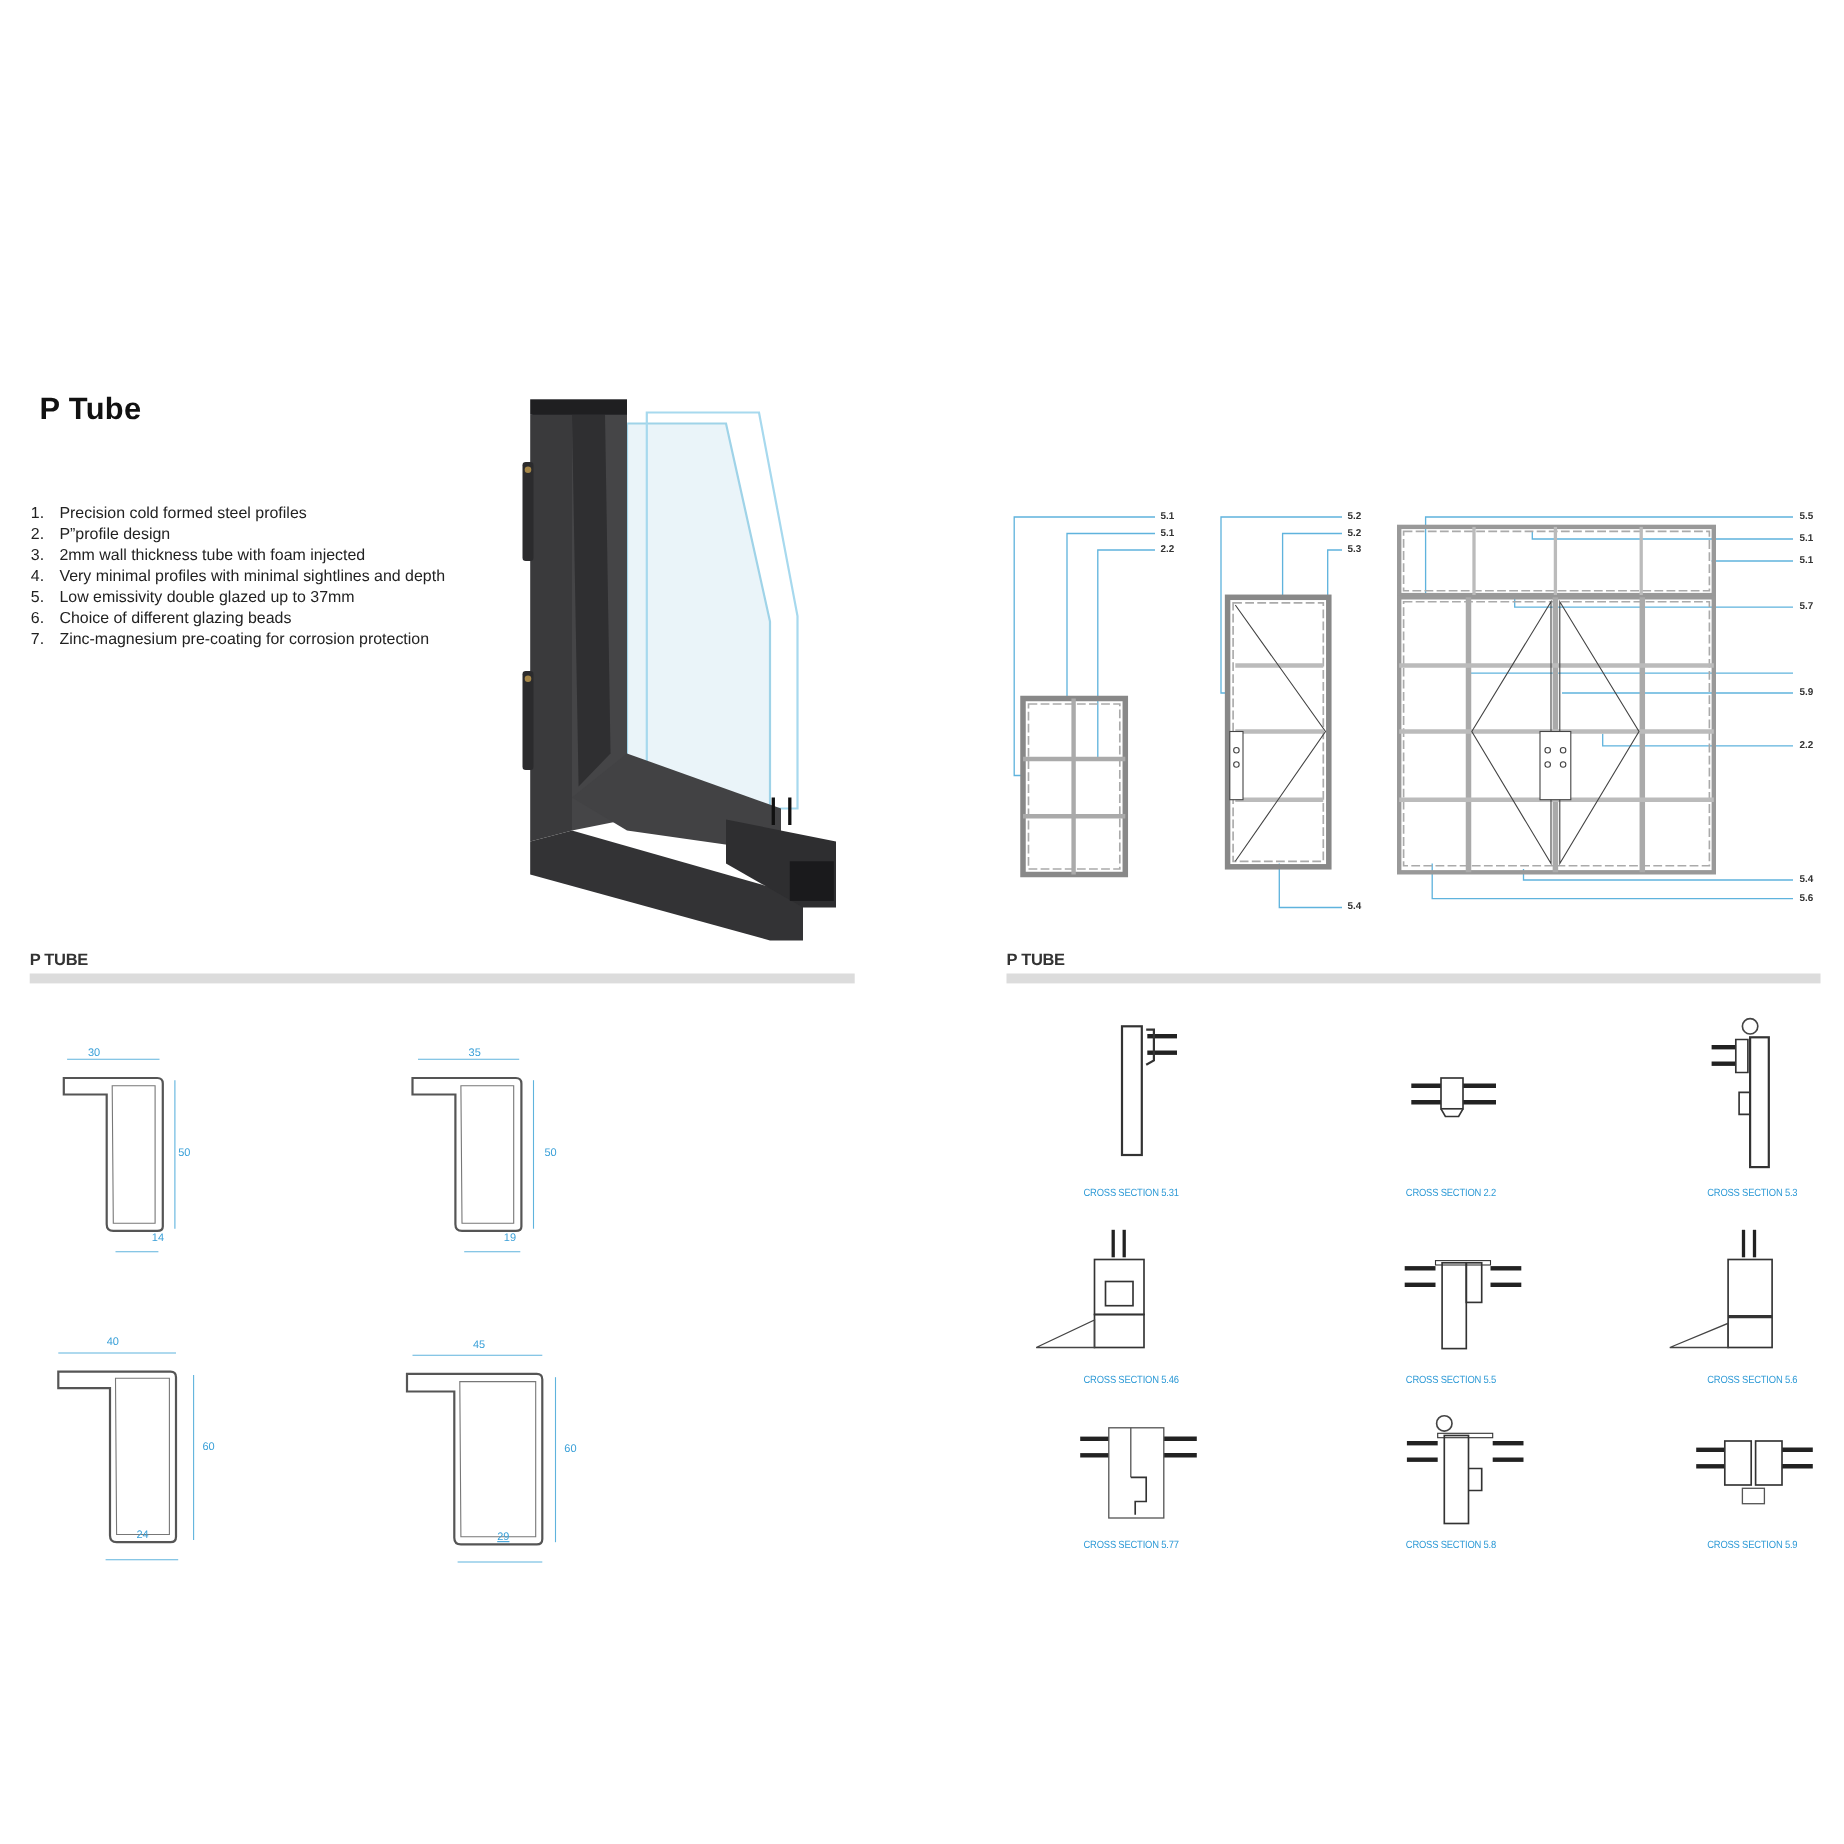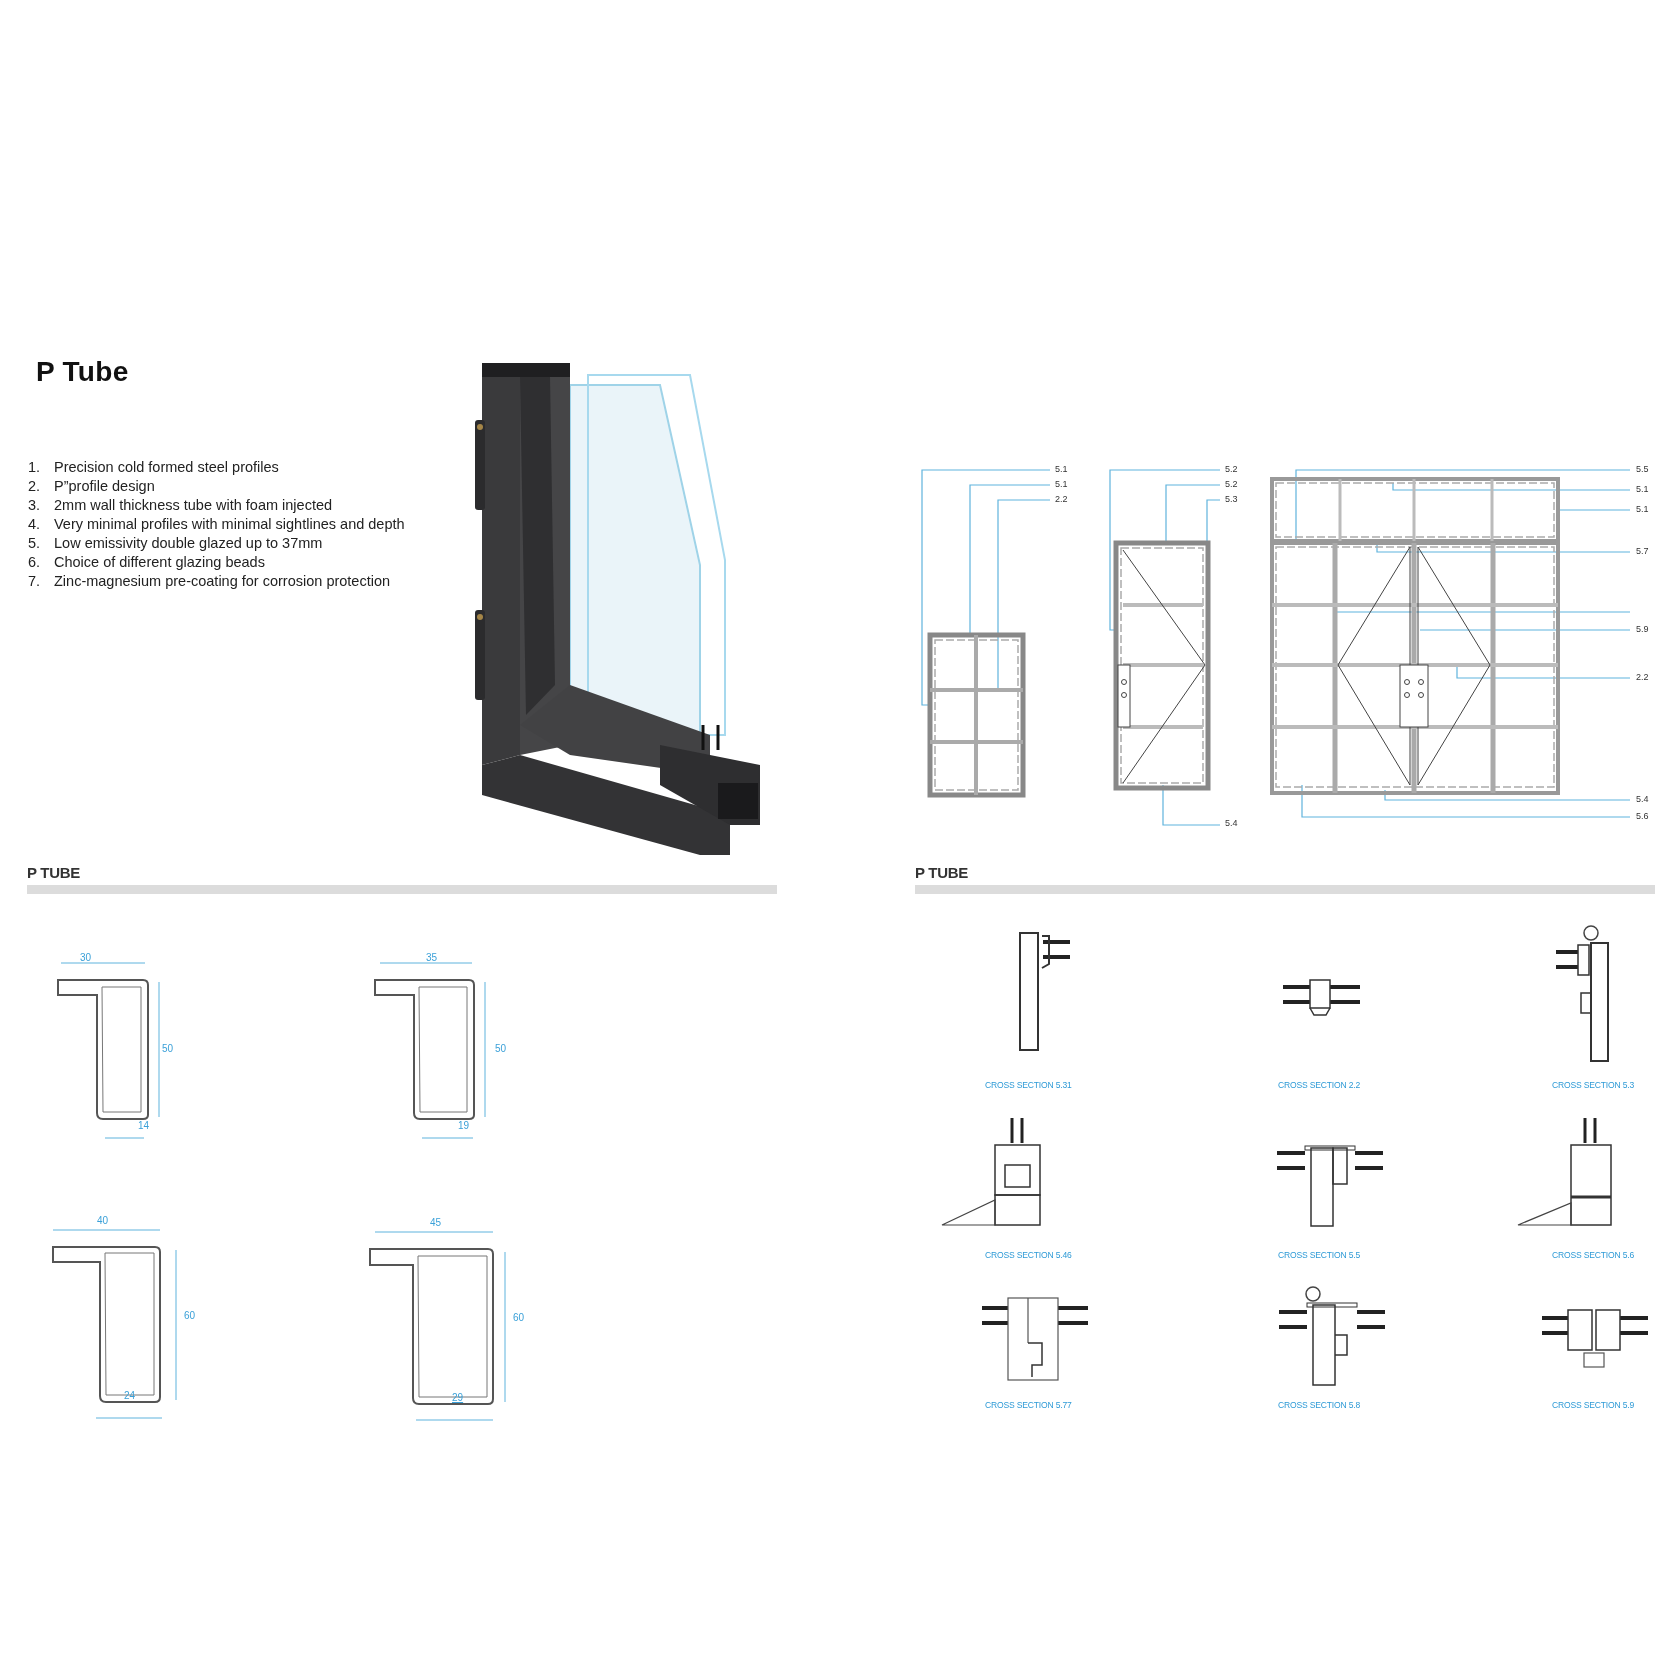--- a/index.html
+++ b/index.html
@@ -6,21 +6,21 @@
   body { width:1676px; height:1676px; position:relative; overflow:hidden; font-family:"Liberation Sans", sans-serif; color:#111; }
   .abs { position:absolute; }
   .title { left:36px; top:356px; font-size:28px; font-weight:bold; letter-spacing:0.3px; }
   .features { left:28px; top:458px; margin:0; padding:0; list-style:none; font-size:14.5px; line-height:19px; color:#222; }
   .features li { display:flex; }
   .features .num { width:26px; }
   .section-head { font-size:15px; font-weight:bold; color:#333; letter-spacing:-0.3px; }
   .section-bar { height:9px; background:#dcdcdc; }
   .dim { color:#3aa0d8; font-size:10px; position:absolute; }
   .xs-label { color:#2e9ad6; font-size:9.5px; position:absolute; letter-spacing:-0.2px; transform:scaleX(0.9); transform-origin:left; white-space:nowrap; }
-  .callout { font-size:9px; font-weight:normal; color:#333; position:absolute; }
+  .callout { font-size:9px; font-weight:bold; color:#333; position:absolute; }
   svg { position:absolute; overflow:visible; }
 </style>
 </head>
 <body>
 
 <div class="abs title">P Tube</div>
 
 <ul class="abs features">
   <li>
       <span class="num">1.</span>

